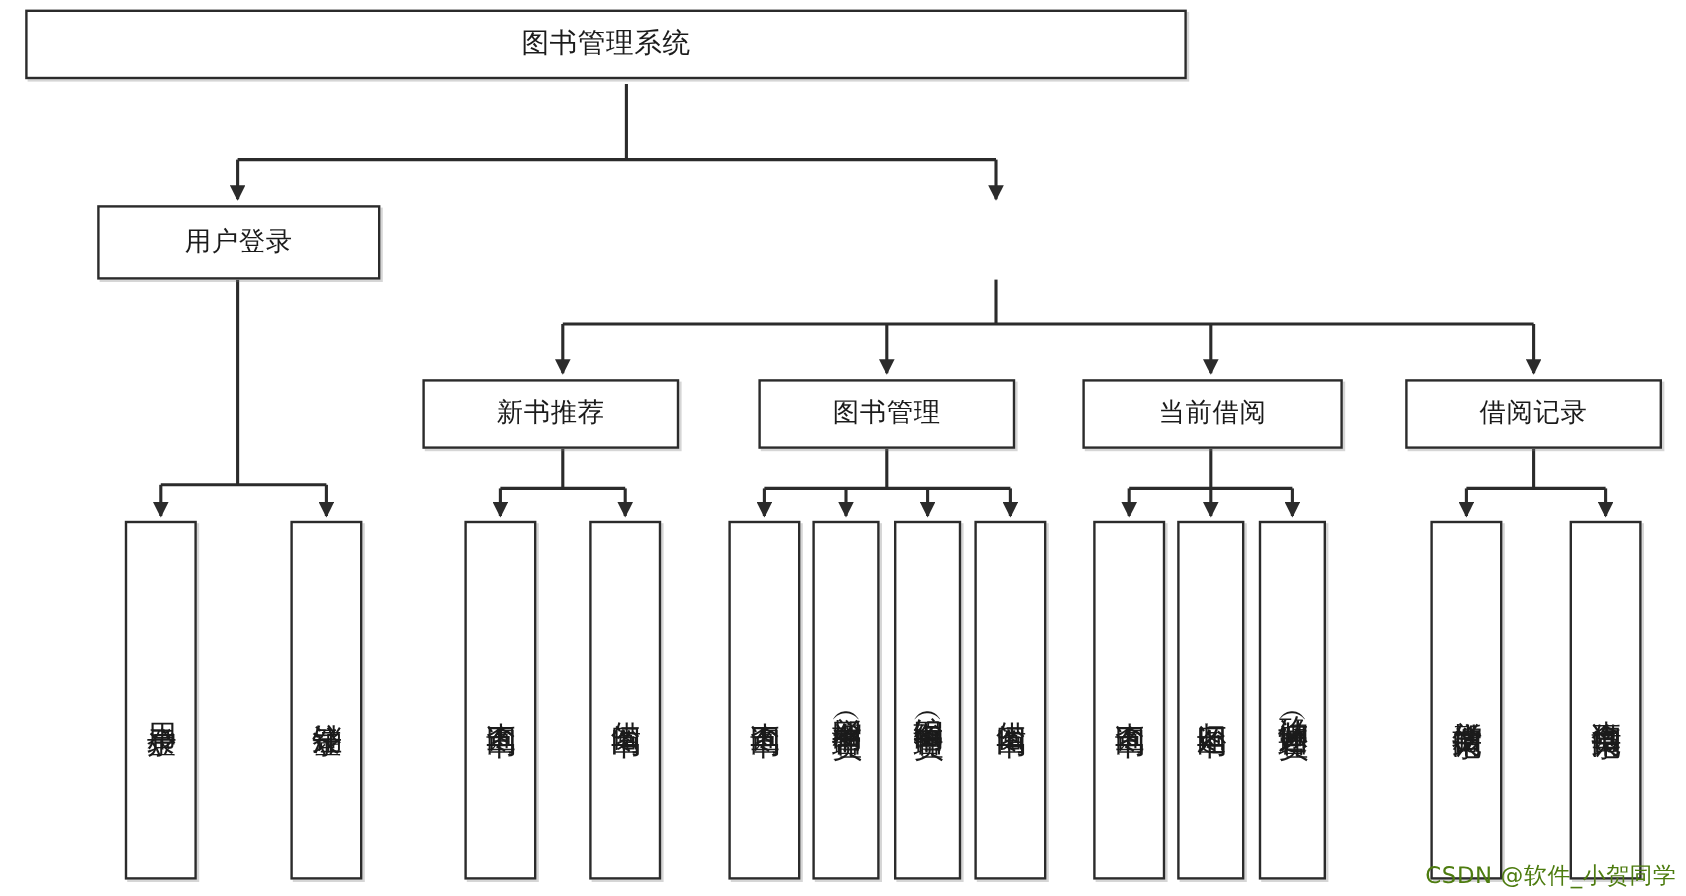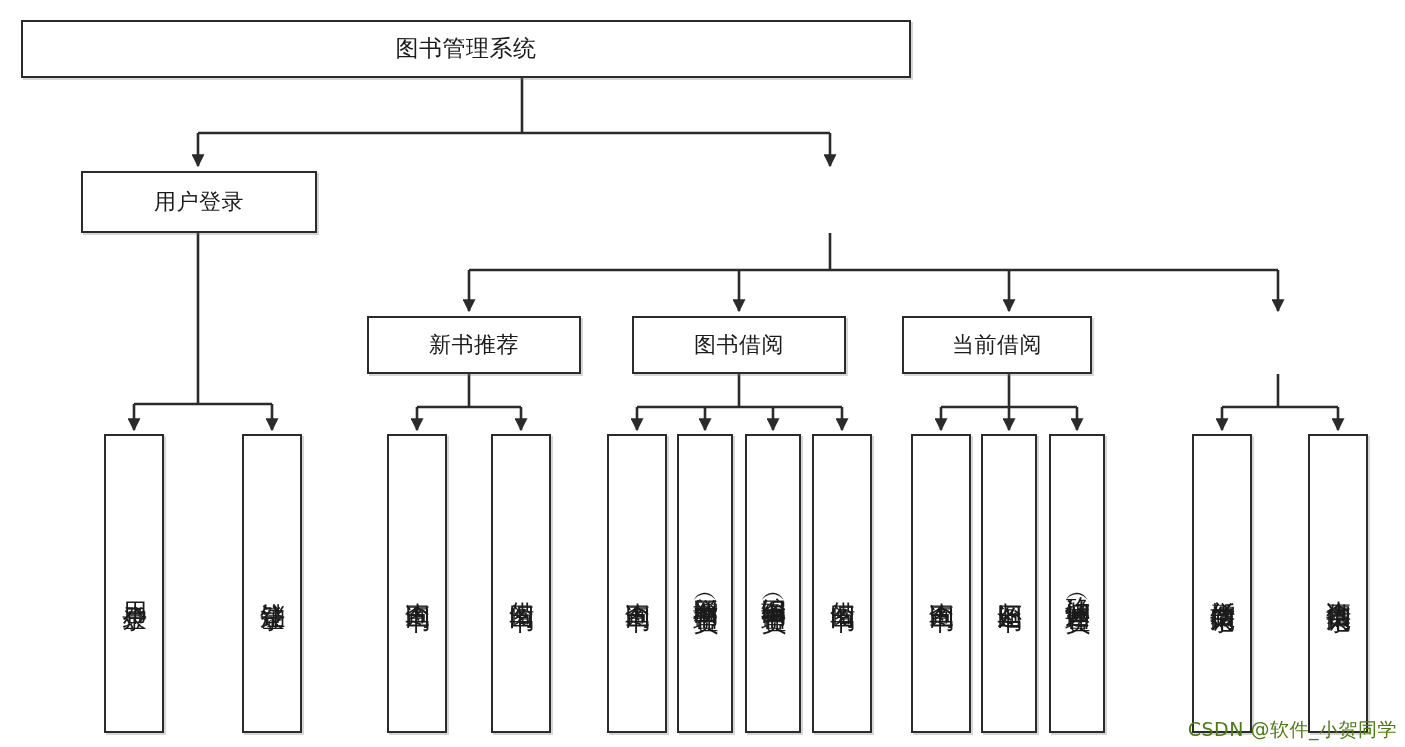--- a/index.html
+++ b/index.html
@@ -121,36 +121,39 @@
       <path d="M 1009 407 L 1009 430" marker-end="url(#arrow)"></path>
       <path d="M 1077 407 L 1077 430" marker-end="url(#arrow)"></path>
 
       <path d="M 1278 374 L 1278 407"></path>
       <path d="M 1222 407 L 1338 407"></path>
       <path d="M 1222 407 L 1222 430" marker-end="url(#arrow)"></path>
       <path d="M 1338 407 L 1338 430" marker-end="url(#arrow)"></path>
     </g>
   </svg>
 
-  <div class="node horiz root" style="left:21px; top:20px; width:890px; height:58px;">
+  <div class="node horiz root" style="left:21px; top:8px; width:968px; height:58px;">
     <span class="node-label">图书管理系统</span>
   </div>
 
   <div class="node horiz" style="left:81px; top:171px; width:236px; height:62px;">
     <span class="node-label">用户登录</span>
   </div>
 
-  <div class="node horiz" style="left:367px; top:316px; width:214px; height:58px;">
+  <div class="node horiz" style="left:352px; top:316px; width:214px; height:58px;">
     <span class="node-label">新书推荐</span>
   </div>
   <div class="node horiz" style="left:632px; top:316px; width:214px; height:58px;">
-    <span class="node-label">图书借阅</span>
-  </div>
-  <div class="node horiz" style="left:902px; top:316px; width:190px; height:58px;">
+    <span class="node-label">图书管理</span>
+  </div>
+  <div class="node horiz" style="left:902px; top:316px; width:217px; height:58px;">
     <span class="node-label">当前借阅</span>
+  </div>
+  <div class="node horiz" style="left:1171px; top:316px; width:214px; height:58px;">
+    <span class="node-label">借阅记录</span>
   </div>
 
   <div class="node vert" style="left:104px; top:434px; width:60px; height:299px;">
     <span class="node-label">用户登录</span>
   </div>
   <div class="node vert" style="left:242px; top:434px; width:60px; height:299px;">
     <span class="node-label">注销登录</span>
   </div>
 
   <div class="node vert" style="left:387px; top:434px; width:60px; height:299px;">

